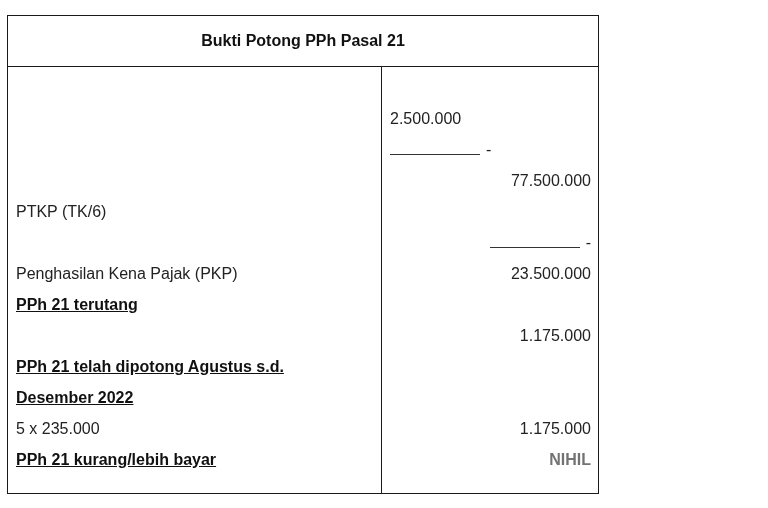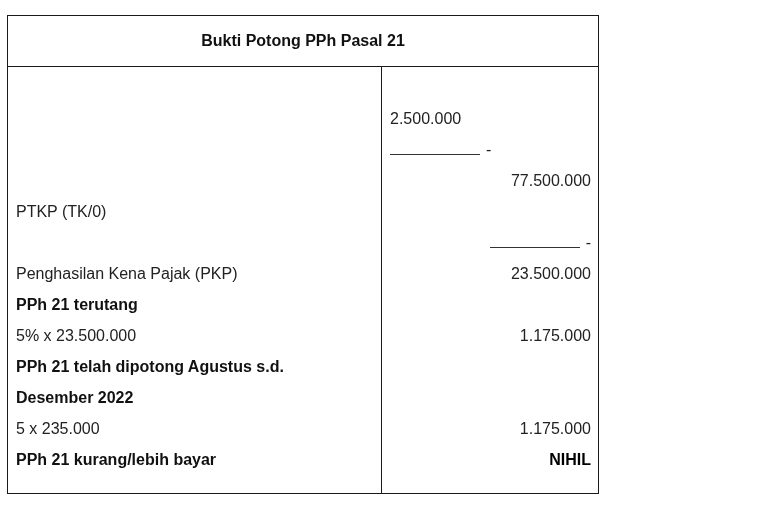--- a/index.html
+++ b/index.html
@@ -16,57 +16,56 @@
   }
   .divider {
     position: absolute; left: 373px; top: 51px; bottom: 0; width: 0;
     border-left: 1.5px solid #1a1a1a;
   }
   .row {
     position: absolute; left: 0; right: 0; height: 31px;
     font-size: 16px; line-height: 31px;
   }
   .lbl { position: absolute; left: 8px; white-space: nowrap; }
-  .lbl.bold { font-weight: bold; color: #111; }
+  .lbl.bold { font-weight: bold; color: #111; text-decoration: underline; }
   .mid { position: absolute; left: 382px; white-space: nowrap; }
   .right { position: absolute; right: 7px; white-space: nowrap; text-align: right; }
-  .right.bold { font-weight: bold; color: #000000; }
+  .right.bold { font-weight: bold; color: #737373; }
   .rule { display: inline-block; width: 90px; border-bottom: 1px solid #333; height: 14px; vertical-align: baseline; margin-right: 6px; }
 </style>
 </head>
 <body>
 
 <div class="table">
   <div class="header">Bukti Potong PPh Pasal 21</div>
   <div class="divider"></div>
 
   <div class="row" style="top:87px">
     <span class="mid">2.500.000</span>
   </div>
   <div class="row" style="top:118px">
     <span class="mid"><span class="rule"></span><span>-</span></span>
   </div>
   <div class="row" style="top:149px">
     <span class="right">77.500.000</span>
   </div>
   <div class="row" style="top:180px">
-    <span class="lbl">PTKP (TK/0)</span>
+    <span class="lbl">PTKP (TK/6)</span>
   </div>
   <div class="row" style="top:211px">
     <span class="right"><span class="rule"></span><span>-</span></span>
   </div>
   <div class="row" style="top:242px">
     <span class="lbl">Penghasilan Kena Pajak (PKP)</span>
     <span class="right">23.500.000</span>
   </div>
   <div class="row" style="top:273px">
     <span class="lbl bold">PPh 21 terutang</span>
   </div>
   <div class="row" style="top:304px">
-    <span class="lbl">5% x 23.500.000</span>
     <span class="right">1.175.000</span>
   </div>
   <div class="row" style="top:335px">
     <span class="lbl bold">PPh 21 telah dipotong Agustus s.d.</span>
   </div>
   <div class="row" style="top:366px">
     <span class="lbl bold">Desember 2022</span>
   </div>
   <div class="row" style="top:397px">
     <span class="lbl">5 x 235.000</span>

